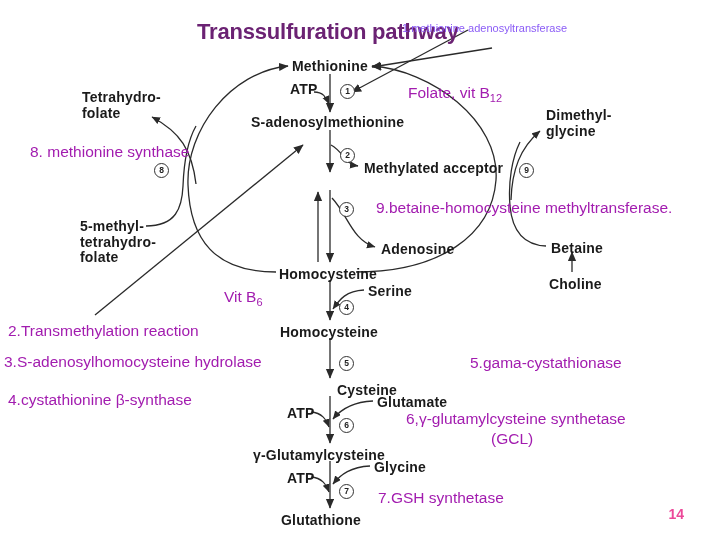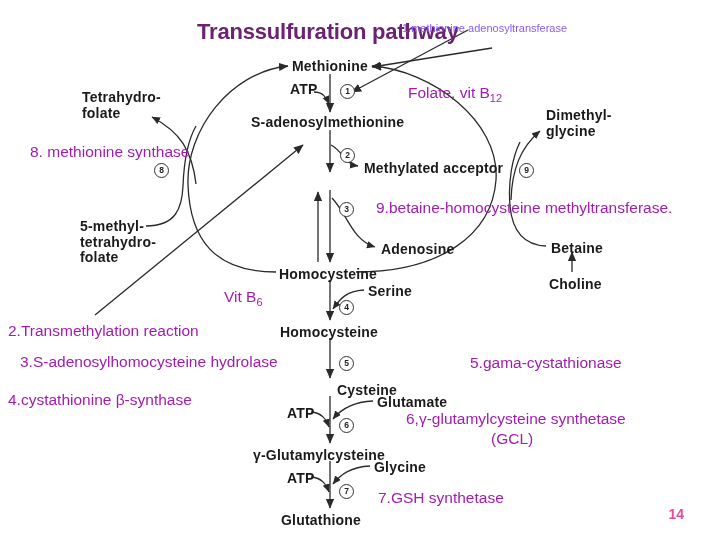--- a/index.html
+++ b/index.html
@@ -226,21 +226,21 @@
   <div class="circ" style="left:339px; top:356px;">5</div>
   <div class="circ" style="left:339px; top:418px;">6</div>
   <div class="circ" style="left:339px; top:484px;">7</div>
   <div class="circ" style="left:154px; top:163px;">8</div>
   <div class="circ" style="left:519px; top:163px;">9</div>
 
   <div class="ann" style="left:30px; top:143px;">8. methionine synthase</div>
 
   <div class="ann" style="left:8px; top:322px;">2.Transmethylation reaction</div>
 
-  <div class="ann" style="left:20px; top:353px;">3.S-adenosylhomocysteine hydrolase</div>
+  <div class="ann" style="left:4px; top:353px;">3.S-adenosylhomocysteine hydrolase</div>
 
   <div class="ann" style="left:8px; top:391px;">4.cystathionine β-synthase</div>
 
   <div class="ann" style="left:470px; top:354px;">5.gama-cystathionase</div>
 
   <div class="ann" style="left:406px; top:410px;">6,γ-glutamylcysteine synthetase</div>
 
   <div class="ann" style="left:491px; top:430px;">(GCL)</div>
 
   <div class="ann" style="left:378px; top:489px;">7.GSH synthetase</div>

